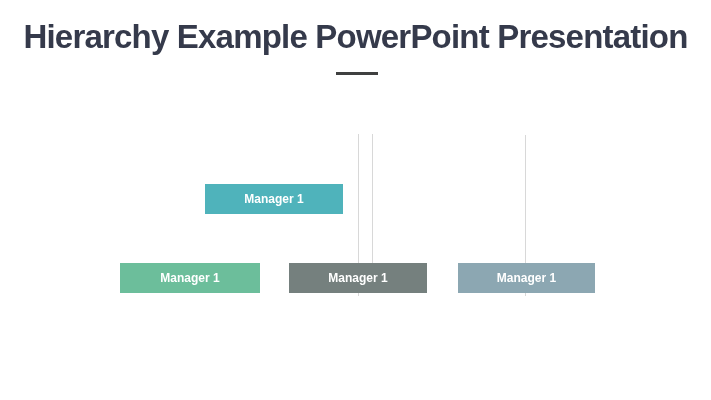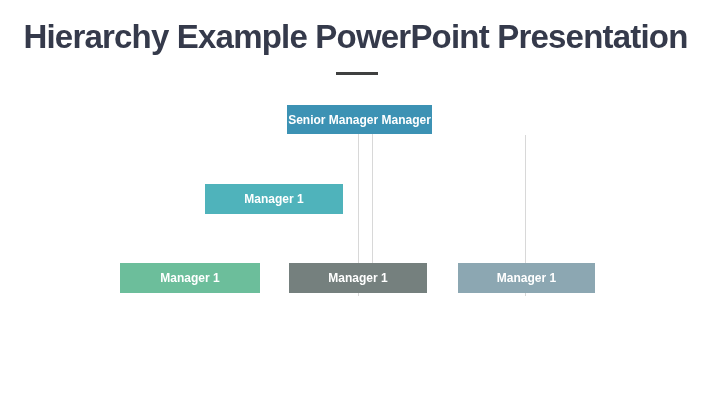--- a/index.html
+++ b/index.html
@@ -86,23 +86,20 @@
 
   <div class="connector c-v1a" style="background: rgb(216, 216, 216);"></div>
   <div class="connector c-v1b" style="background: rgb(216, 216, 216);"></div>
   <div class="connector c-v2" style="background: rgb(216, 216, 216);"></div>
   <div class="connector c-v3" style="background: rgb(216, 216, 216);"></div>
   <div class="connector c-v4" style="background: rgb(216, 216, 216);"></div>
   <div class="connector c-h1" style="background: rgb(216, 216, 216);"></div>
   <div class="connector c-v5" style="background: rgb(216, 216, 216);"></div>
   <div class="connector c-v6" style="background: rgb(216, 216, 216);"></div>
 
-  <div class="org-node node-root" style="background: rgb(60, 146, 180);">
-    <span>Senior Manager Manager</span>
-  </div>
 
   <div class="org-node node-l2" style="background: rgb(79, 179, 187);">
     <span>Manager 1</span>
   </div>
 
   <div class="org-node node-l3a" style="background: rgb(108, 190, 155);">
     <span>Manager 1</span>
   </div>
 
   <div class="org-node node-l3b" style="background: rgb(117, 128, 126);">

